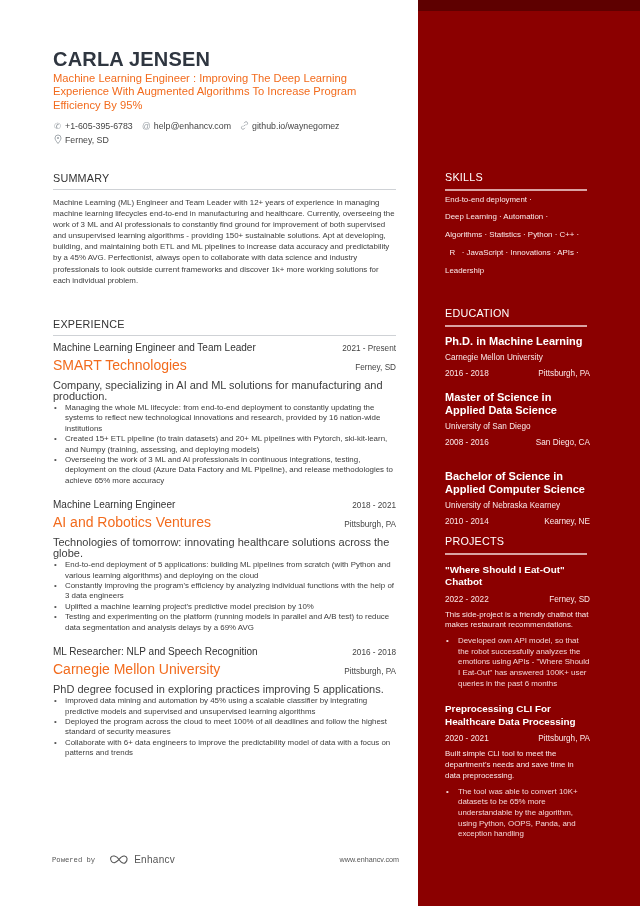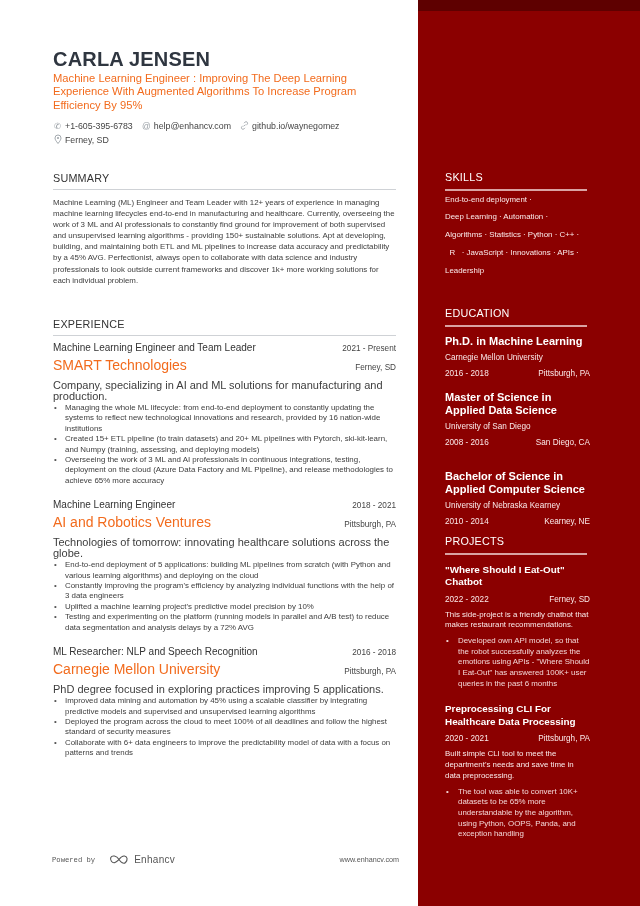--- a/index.html
+++ b/index.html
@@ -143,21 +143,21 @@
         </div>
         <div class="job-sub">
           <span class="job-company">AI and Robotics Ventures</span>
           <span class="job-loc">Pittsburgh, PA</span>
         </div>
         <div class="job-desc">Technologies of tomorrow: innovating healthcare solutions across the globe.</div>
         <ul class="bullets">
           <li>End-to-end deployment of 5 applications: building ML pipelines from scratch (with Python and various learning algorithms) and deploying on the cloud</li>
           <li>Constantly improving the program's efficiency by analyzing individual functions with the help of 3 data engineers</li>
           <li>Uplifted a machine learning project's predictive model precision by 10%</li>
-          <li>Testing and experimenting on the platform (running models in parallel and A/B test) to reduce data segmentation and analysis delays by a 72% AVG</li>
+          <li>Testing and experimenting on the platform (running models in parallel and A/B test) to reduce data segmentation and analysis delays by a 69% AVG</li>
         </ul>
       </div>
 
       <div class="job" style="margin-top:13px;">
         <div class="job-head">
           <span class="job-title">ML Researcher: NLP and Speech Recognition</span>
           <span class="job-date">2016 - 2018</span>
         </div>
         <div class="job-sub">
           <span class="job-company">Carnegie Mellon University</span>

